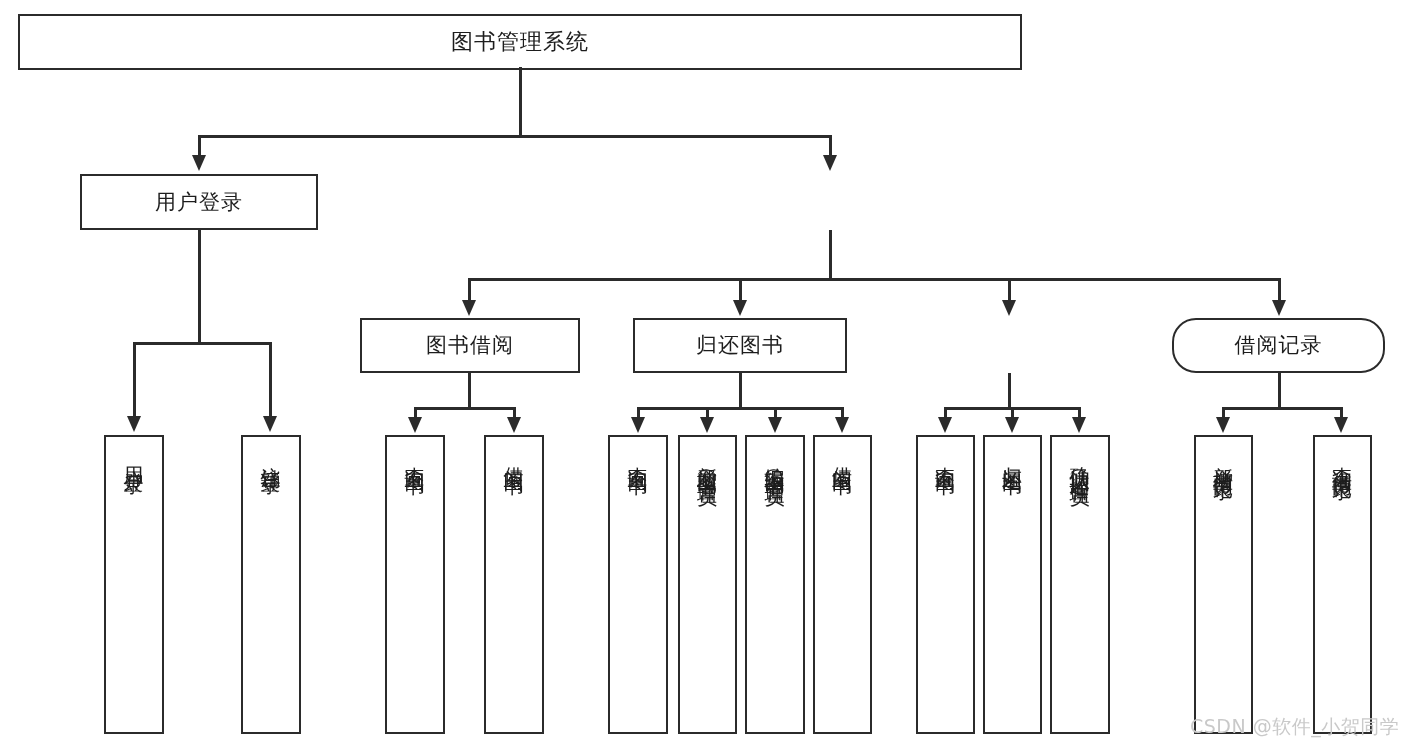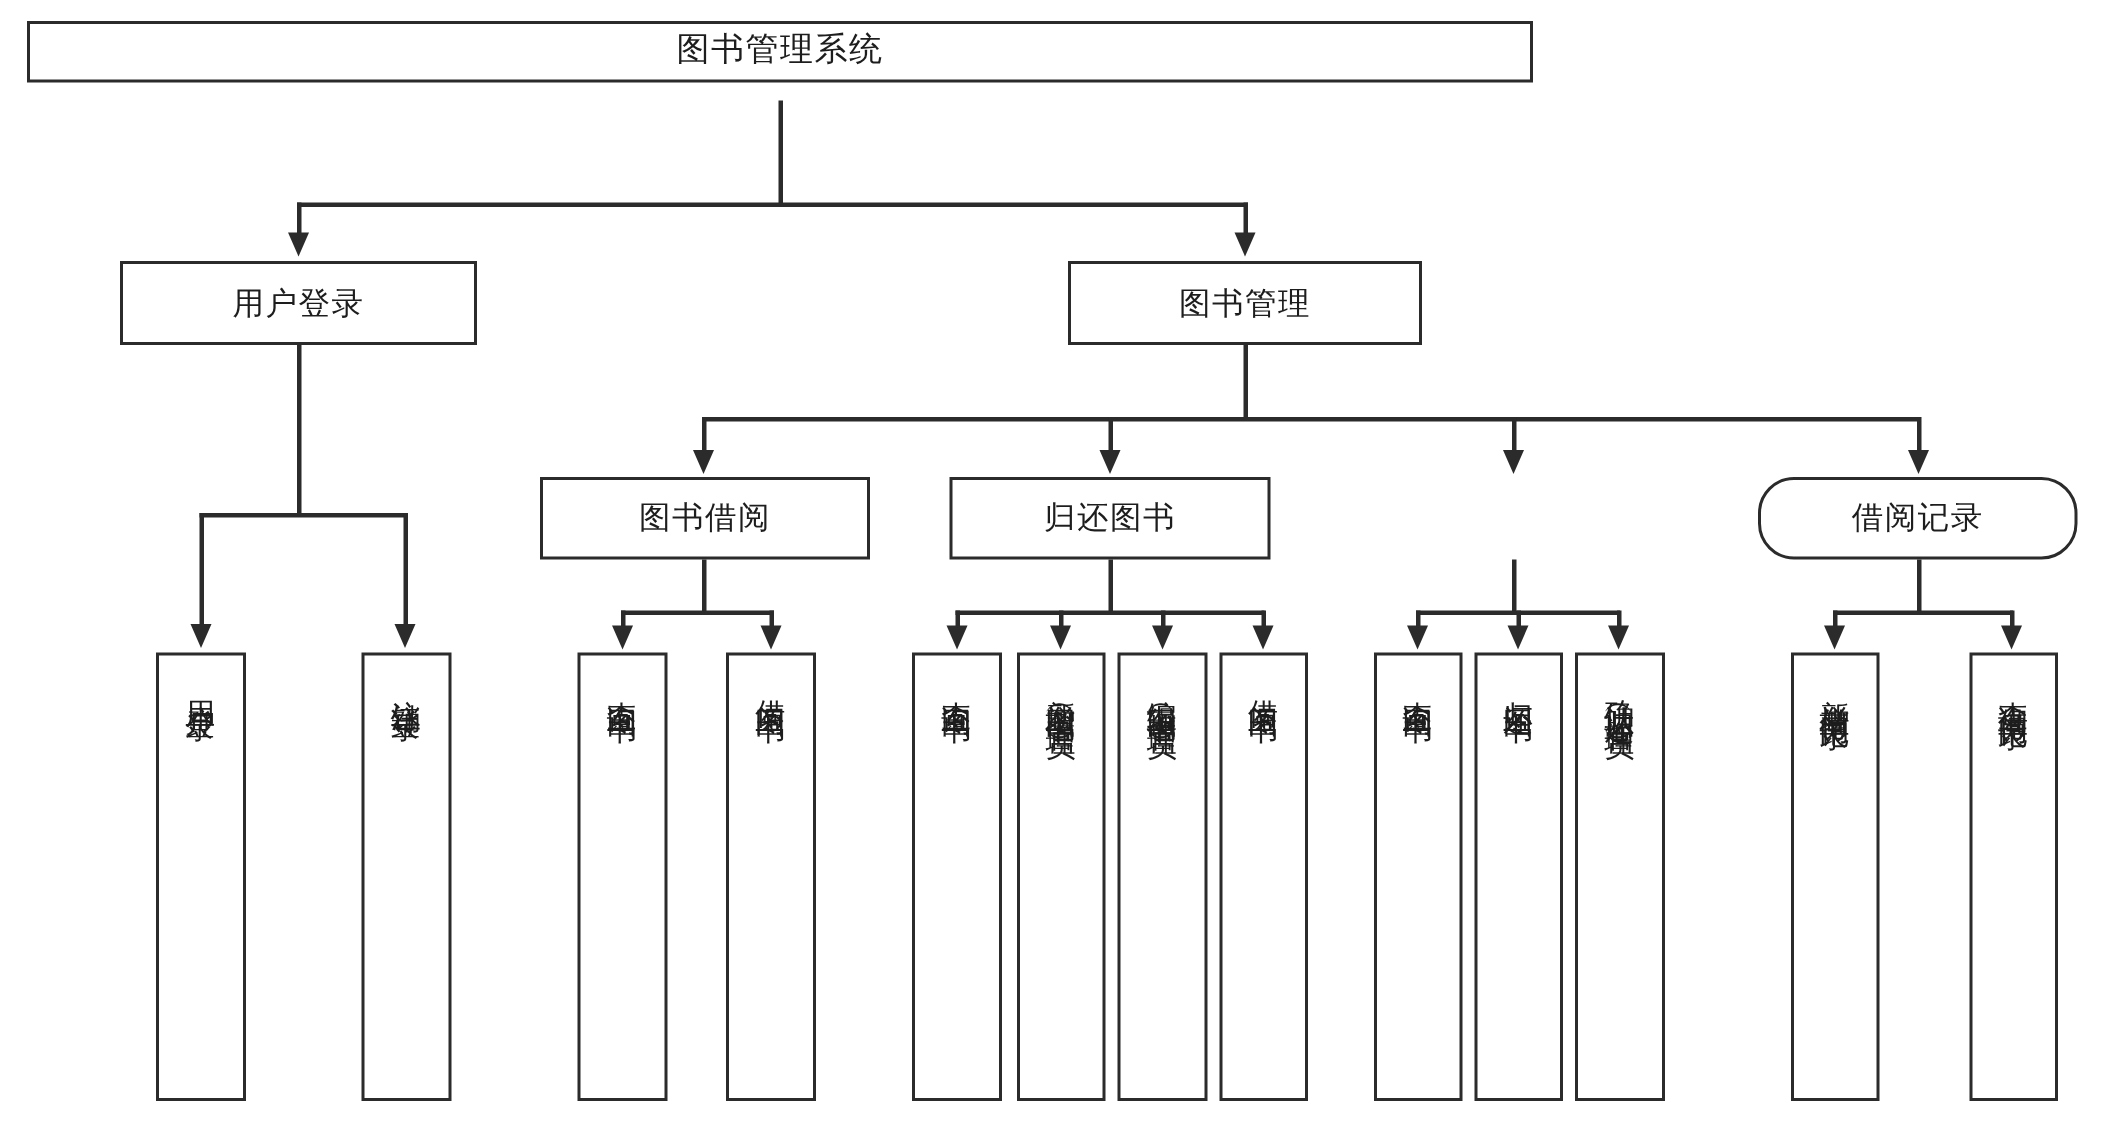--- a/index.html
+++ b/index.html
@@ -78,36 +78,33 @@
     letter-spacing: 0.5px;
     white-space: nowrap;
     user-select: none;
   }
 </style>
 </head>
 <body>
 
 <div id="canvas">
 
-  <div class="node root horizontal" style="left:18px; top:14px; width:1004px; height:41px;">
+  <div class="node root horizontal" style="left:18px; top:14px; width:1004px; height:56px;">
     <span class="label">图书管理系统</span>
   </div>
 
   <div class="edge v" style="left:519px; top:67px; width:2.5px; height:70px;"></div>
   <div class="edge h" style="left:198px; top:135px; width:634px; height:2.5px;"></div>
   <div class="edge v" style="left:198px; top:135px; width:2.5px; height:22px;"></div>
   <div class="arrow" style="left:192px; top:155px;"></div>
   <div class="edge v" style="left:829px; top:135px; width:2.5px; height:22px;"></div>
   <div class="arrow" style="left:823px; top:155px;"></div>
 
   <div class="node horizontal" style="left:80px; top:174px; width:238px; height:56px;">
     <span class="label">用户登录</span>
-  </div>
-  <div class="node horizontal" style="left:712px; top:174px; width:236px; height:56px;">
-    <span class="label">图书管理</span>
   </div>
 
   <div class="edge v" style="left:198px; top:230px; width:2.5px; height:114px;"></div>
   <div class="edge h" style="left:133px; top:342px; width:138px; height:2.5px;"></div>
   <div class="edge v" style="left:133px; top:342px; width:2.5px; height:76px;"></div>
   <div class="arrow" style="left:127px; top:416px;"></div>
   <div class="edge v" style="left:269px; top:342px; width:2.5px; height:76px;"></div>
   <div class="arrow" style="left:263px; top:416px;"></div>
 
   <div class="edge v" style="left:829px; top:230px; width:2.5px; height:50px;"></div>
@@ -198,14 +195,17 @@
   <div class="node vertical" style="left:1050px; top:435px; width:60px; height:299px;">
     <span class="label">确认归还（管理员）</span>
   </div>
   <div class="node vertical" style="left:1194px; top:435px; width:59px; height:299px;">
     <span class="label">新增借阅记录</span>
   </div>
   <div class="node vertical" style="left:1313px; top:435px; width:59px; height:299px;">
     <span class="label">查询借阅记录</span>
   </div>
 
+  <div id="watermark" style="left:1190px; top:714px;">
+    <span>CSDN @软件_小贺同学</span>
+  </div>
 
 </div>
 
 </body></html>

